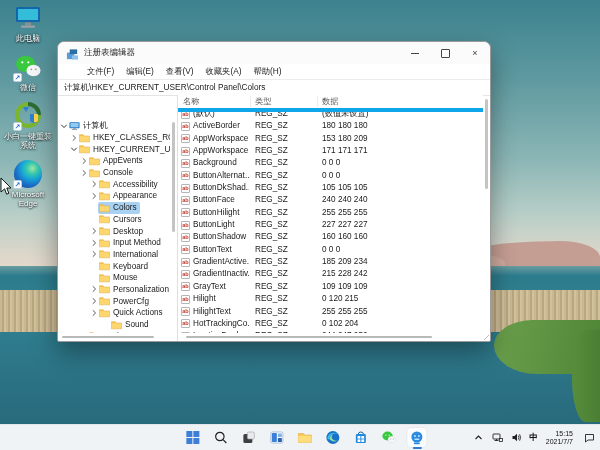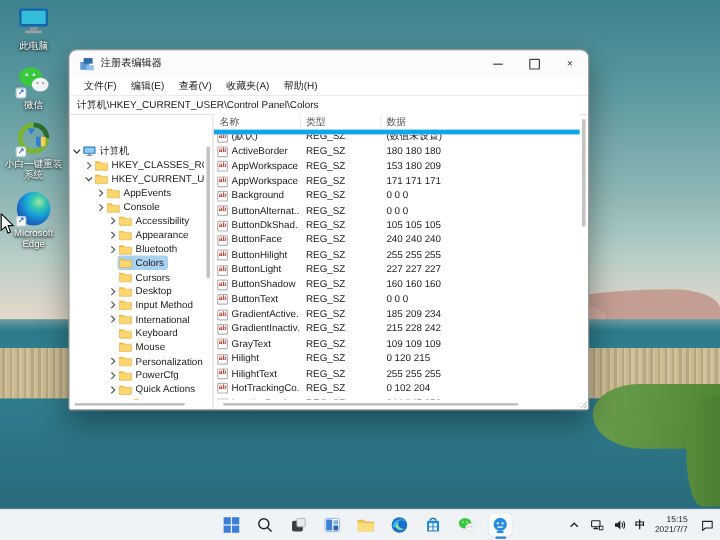--- a/index.html
+++ b/index.html
@@ -28,21 +28,21 @@
   
   #regedit{left:57px;top:41px;width:434px;height:301px;background:#fff;border:1px solid #9b9b9b;border-radius:7px 7px 2px 2px;box-shadow:0 10px 26px rgba(0,0,0,.38);box-sizing:border-box;overflow:hidden;z-index:10;}
   #titlebar{height:22px;background:#fbfbfb;display:flex;align-items:center;border-radius:7px 7px 0 0;}
   #titlebar .appicon{width:13px;height:13px;margin:0 5px 0 8px;}
   #titlebar .title{font-size:8.5px;color:#1a1a1a;}
   #win-controls{margin-left:auto;display:flex;height:100%;}
   .wbtn{width:30px;height:100%;display:flex;align-items:center;justify-content:center;color:#444;}
   .wbtn .min-glyph{width:8px;height:1px;background:#444;display:block;}
   .wbtn .max-glyph{width:7px;height:7px;border:1px solid #444;border-radius:1px;display:block;}
   .wbtn.close{font-size:9px;}
-  #menubar{height:15px;display:flex;align-items:center;padding-left:6px;background:#fff;border-bottom:1px solid #ececec;}
+  #menubar{height:15px;display:flex;align-items:center;padding-left:23px;background:#fff;border-bottom:1px solid #ececec;}
   .menu-item{font-size:8.3px;color:#1a1a1a;padding:0 6px;}
   #addressbar{height:15px;display:flex;align-items:center;background:#fff;border-bottom:1px solid #e4e4e4;}
   #address-text{font-size:8.3px;color:#1a1a1a;padding-left:6px;white-space:nowrap;}
   #wbody{position:absolute;top:53px;bottom:0;left:0;right:0;display:flex;}
   
   #treepane{width:119px;position:relative;border-right:1px solid #e0e0e0;overflow:hidden;}
   #tree-items{position:absolute;top:1px;left:0;right:7px;bottom:8px;overflow:hidden;margin-top:24px;}
   .tree-row{height:11.7px;display:flex;align-items:center;white-space:nowrap;}
   .tree-row .exp{width:8px;height:8px;flex:0 0 8px;display:flex;align-items:center;justify-content:center;}
   .tree-row .nico{width:11px;height:10px;margin-right:3px;flex:0 0 11px;}
@@ -295,36 +295,20 @@
             <span class="selwrap">
               <span class="nico" style="display: inline-flex;">
                 <svg viewBox="0 0 12 10">
                   <path d="M0.5 1.5 L4.6 1.5 L5.8 2.8 L11.5 2.8 L11.5 9.2 L0.5 9.2 Z" fill="#fdd66e" stroke="#d9a33a" stroke-width="0.5"></path>
                   <path d="M0.5 1.5 L4.4 1.5 L5.5 2.8 L0.5 2.8 Z" fill="#f2bd4a"></path>
                 </svg>
               </span>
               <span class="tlabel">Appearance</span>
             </span>
           </div>
-          <div class="tree-row" style="padding-left: 32px;">
-            <span class="exp">
-              <svg viewBox="0 0 8 8">
-                <path d="M2.8 1.3 L5.6 4 L2.8 6.7" fill="none" stroke="#5a5a5a" stroke-width="1"></path>
-              </svg>
-            </span>
-            <span class="selwrap">
-              <span class="nico" style="display: inline-flex;">
-                <svg viewBox="0 0 12 10">
-                  <path d="M0.5 1.5 L4.6 1.5 L5.8 2.8 L11.5 2.8 L11.5 9.2 L0.5 9.2 Z" fill="#fdd66e" stroke="#d9a33a" stroke-width="0.5"></path>
-                  <path d="M0.5 1.5 L4.4 1.5 L5.5 2.8 L0.5 2.8 Z" fill="#f2bd4a"></path>
-                </svg>
-              </span>
-              <span class="tlabel">Bluetooth</span>
-            </span>
-          </div>
           <div class="tree-row selected" style="padding-left: 32px;">
             <span class="exp"></span>
             <span class="selwrap">
               <span class="nico" style="display: inline-flex;">
                 <svg viewBox="0 0 12 10">
                   <path d="M0.5 1.5 L4.6 1.5 L5.8 2.8 L11.5 2.8 L11.5 9.2 L0.5 9.2 Z" fill="#fdd66e" stroke="#d9a33a" stroke-width="0.5"></path>
                   <path d="M0.5 1.5 L4.4 1.5 L5.5 2.8 L0.5 2.8 Z" fill="#f2bd4a"></path>
                 </svg>
               </span>
               <span class="tlabel">Colors</span>

